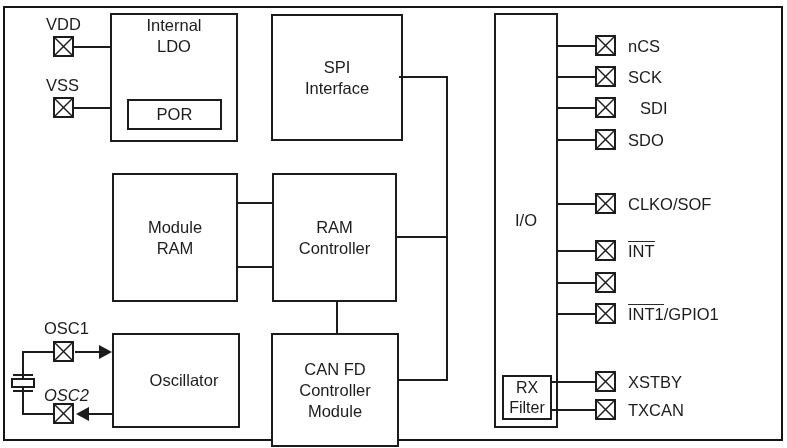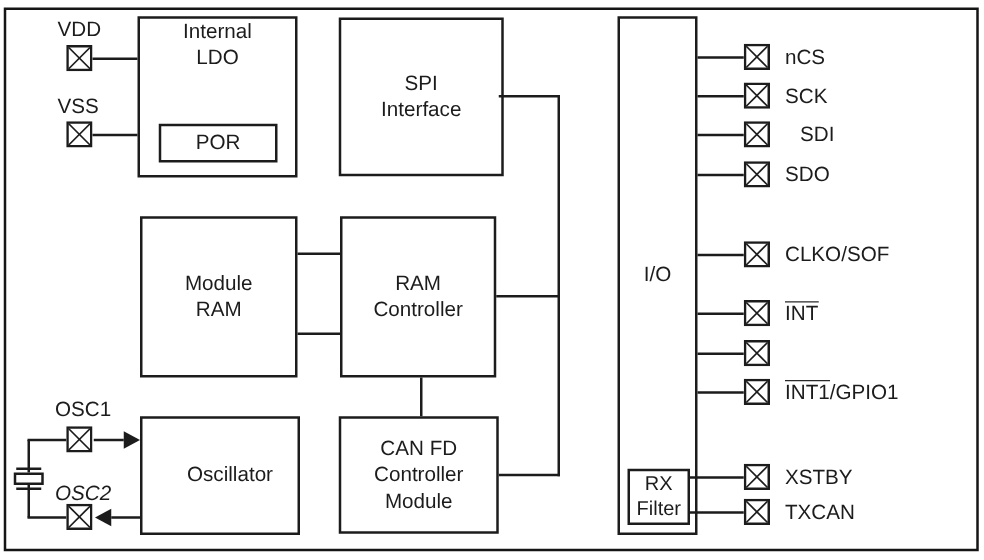--- a/index.html
+++ b/index.html
@@ -33,21 +33,21 @@
   <div class="block topalign" style="left:110px;top:13px;width:128px;height:129px;"><span>Internal
 LDO</span></div>
   <div class="block" style="left:127px;top:99px;width:95px;height:31px;"><span>POR</span></div>
   <div class="block" style="left:271px;top:14px;width:132px;height:127px;"><span>SPI
 Interface</span></div>
   <div class="block" style="left:112px;top:173px;width:126px;height:129px;"><span>Module
 RAM</span></div>
   <div class="block" style="left:272px;top:173px;width:125px;height:129px;"><span>RAM
 Controller</span></div>
   <div class="block" style="left:112px;top:333px;width:128px;height:95px;padding-left:16px;"><span>Oscillator</span></div>
-  <div class="block" style="left:271px;top:333px;width:128px;height:94px;"><span>CAN FD
+  <div class="block" style="left:271px;top:333px;width:128px;height:114px;"><span>CAN FD
 Controller
 Module</span></div>
   <div class="block" style="left:494px;top:13px;width:64px;height:415px;"><span>I/O</span></div>
   <div class="block" style="left:502px;top:375px;width:50px;height:45px;font-size:16px;line-height:20px;align-items:flex-end;"><span>RX
 Filter</span></div>
 
   <div class="wire" style="left:74px;top:46px;width:36px;height:2px;"></div>
   <div class="wire" style="left:74px;top:107px;width:36px;height:2px;"></div>
   <div class="wire" style="left:238px;top:202px;width:34px;height:2px;"></div>
   <div class="wire" style="left:238px;top:266px;width:34px;height:2px;"></div>

